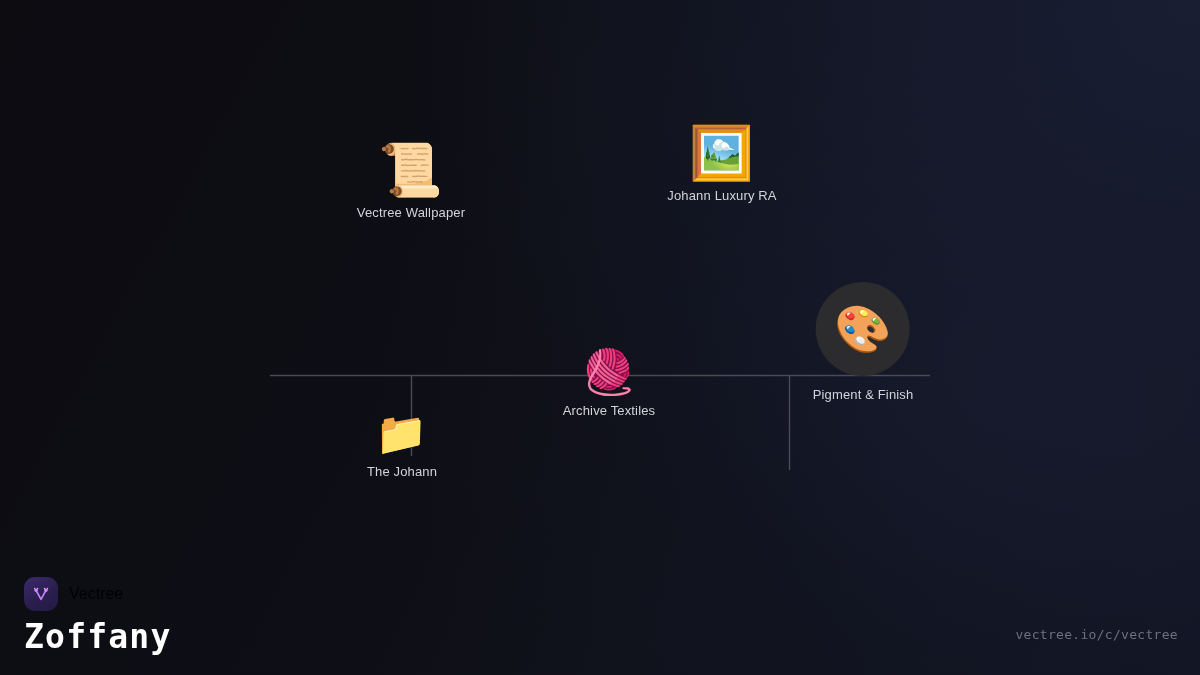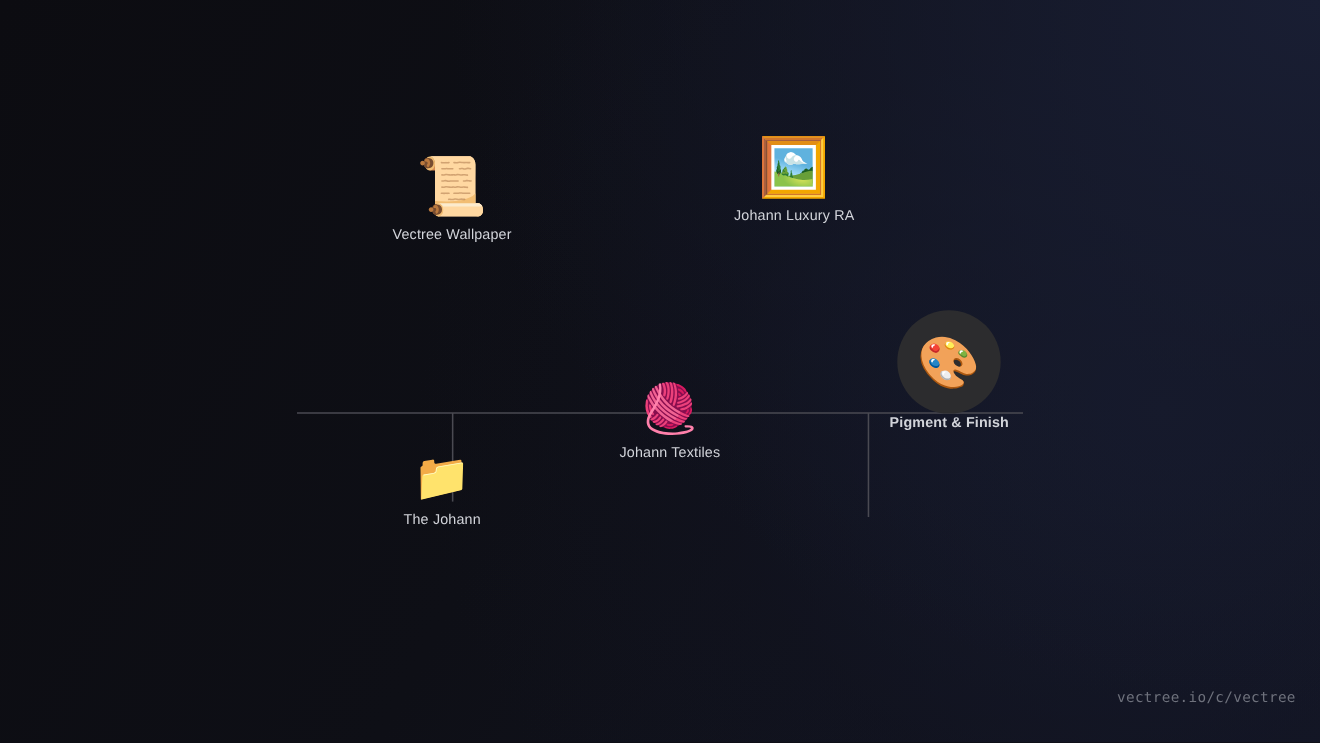--- a/index.html
+++ b/index.html
@@ -56,21 +56,21 @@
 
   
   .node.highlight .node-emoji {
     width:94px; height:94px;
     border-radius:50%;
     background:#2c2c2e;
     display:flex;
     align-items:center;
     justify-content:center;
   }
-  .node.highlight .node-label { margin-top:0;font-weight:bold; }
+  .node.highlight .node-label { margin-top:11px; }
 
   
   #brand {
     position:absolute;
     left:24px; bottom:20px;
   }
 
   #brand-row {
     display:flex;
     align-items:center;
@@ -124,28 +124,43 @@
       <div class="node" style="left: 411px; top: 144px;">
         <div class="node-emoji" style="font-size: 52px;">📜</div>
         <div class="node-label">Vectree Wallpaper</div>
       </div>
       <div class="node" style="left: 722px; top: 127px;">
         <div class="node-emoji" style="font-size: 52px;">🖼️</div>
         <div class="node-label">Johann Luxury RA</div>
       </div>
       <div class="node" style="left: 609px; top: 350px;">
         <div class="node-emoji" style="font-size: 44px;">🧶</div>
-        <div class="node-label">Johann Textiles</div>
+        <div class="node-label">Archive Textiles</div>
       </div>
       <div class="node" style="left: 402px; top: 413px;">
         <div class="node-emoji" style="font-size: 42px;">📁</div>
         <div class="node-label">The Johann</div>
       </div>
       <div class="node highlight" style="left: 863px; top: 282px;">
         <div class="node-emoji" style="font-size: 46px;">🎨</div>
         <div class="node-label">Pigment &amp; Finish</div>
       </div>
     </div>
 
+  <div id="brand">
+    <div id="brand-row">
+      <div id="brand-logo">
+        <svg width="20" height="20" viewBox="0 0 24 24" fill="none">
+          <path d="M6 7.5 L12 18.5 L18 7.5" stroke="#c77dff" stroke-width="2" stroke-linecap="round" stroke-linejoin="round"></path>
+          <path d="M6 7.5 L4.3 5.2 M6 7.5 L8.1 5.4" stroke="#e0aaff" stroke-width="1.5" stroke-linecap="round"></path>
+          <path d="M18 7.5 L16.1 5.4 M18 7.5 L19.9 5.2" stroke="#e0aaff" stroke-width="1.5" stroke-linecap="round"></path>
+          <circle cx="6" cy="7.5" r="1.9" fill="#d78cff"></circle>
+          <circle cx="18" cy="7.5" r="1.9" fill="#d78cff"></circle>
+        </svg>
+      </div>
+      <div>Vectree</div>
+    </div>
+    <div id="page-title">Zoffany</div>
+  </div>
 
   <div id="site-url">vectree.io/c/vectree</div>
 
 </div>
 
 </body></html>

